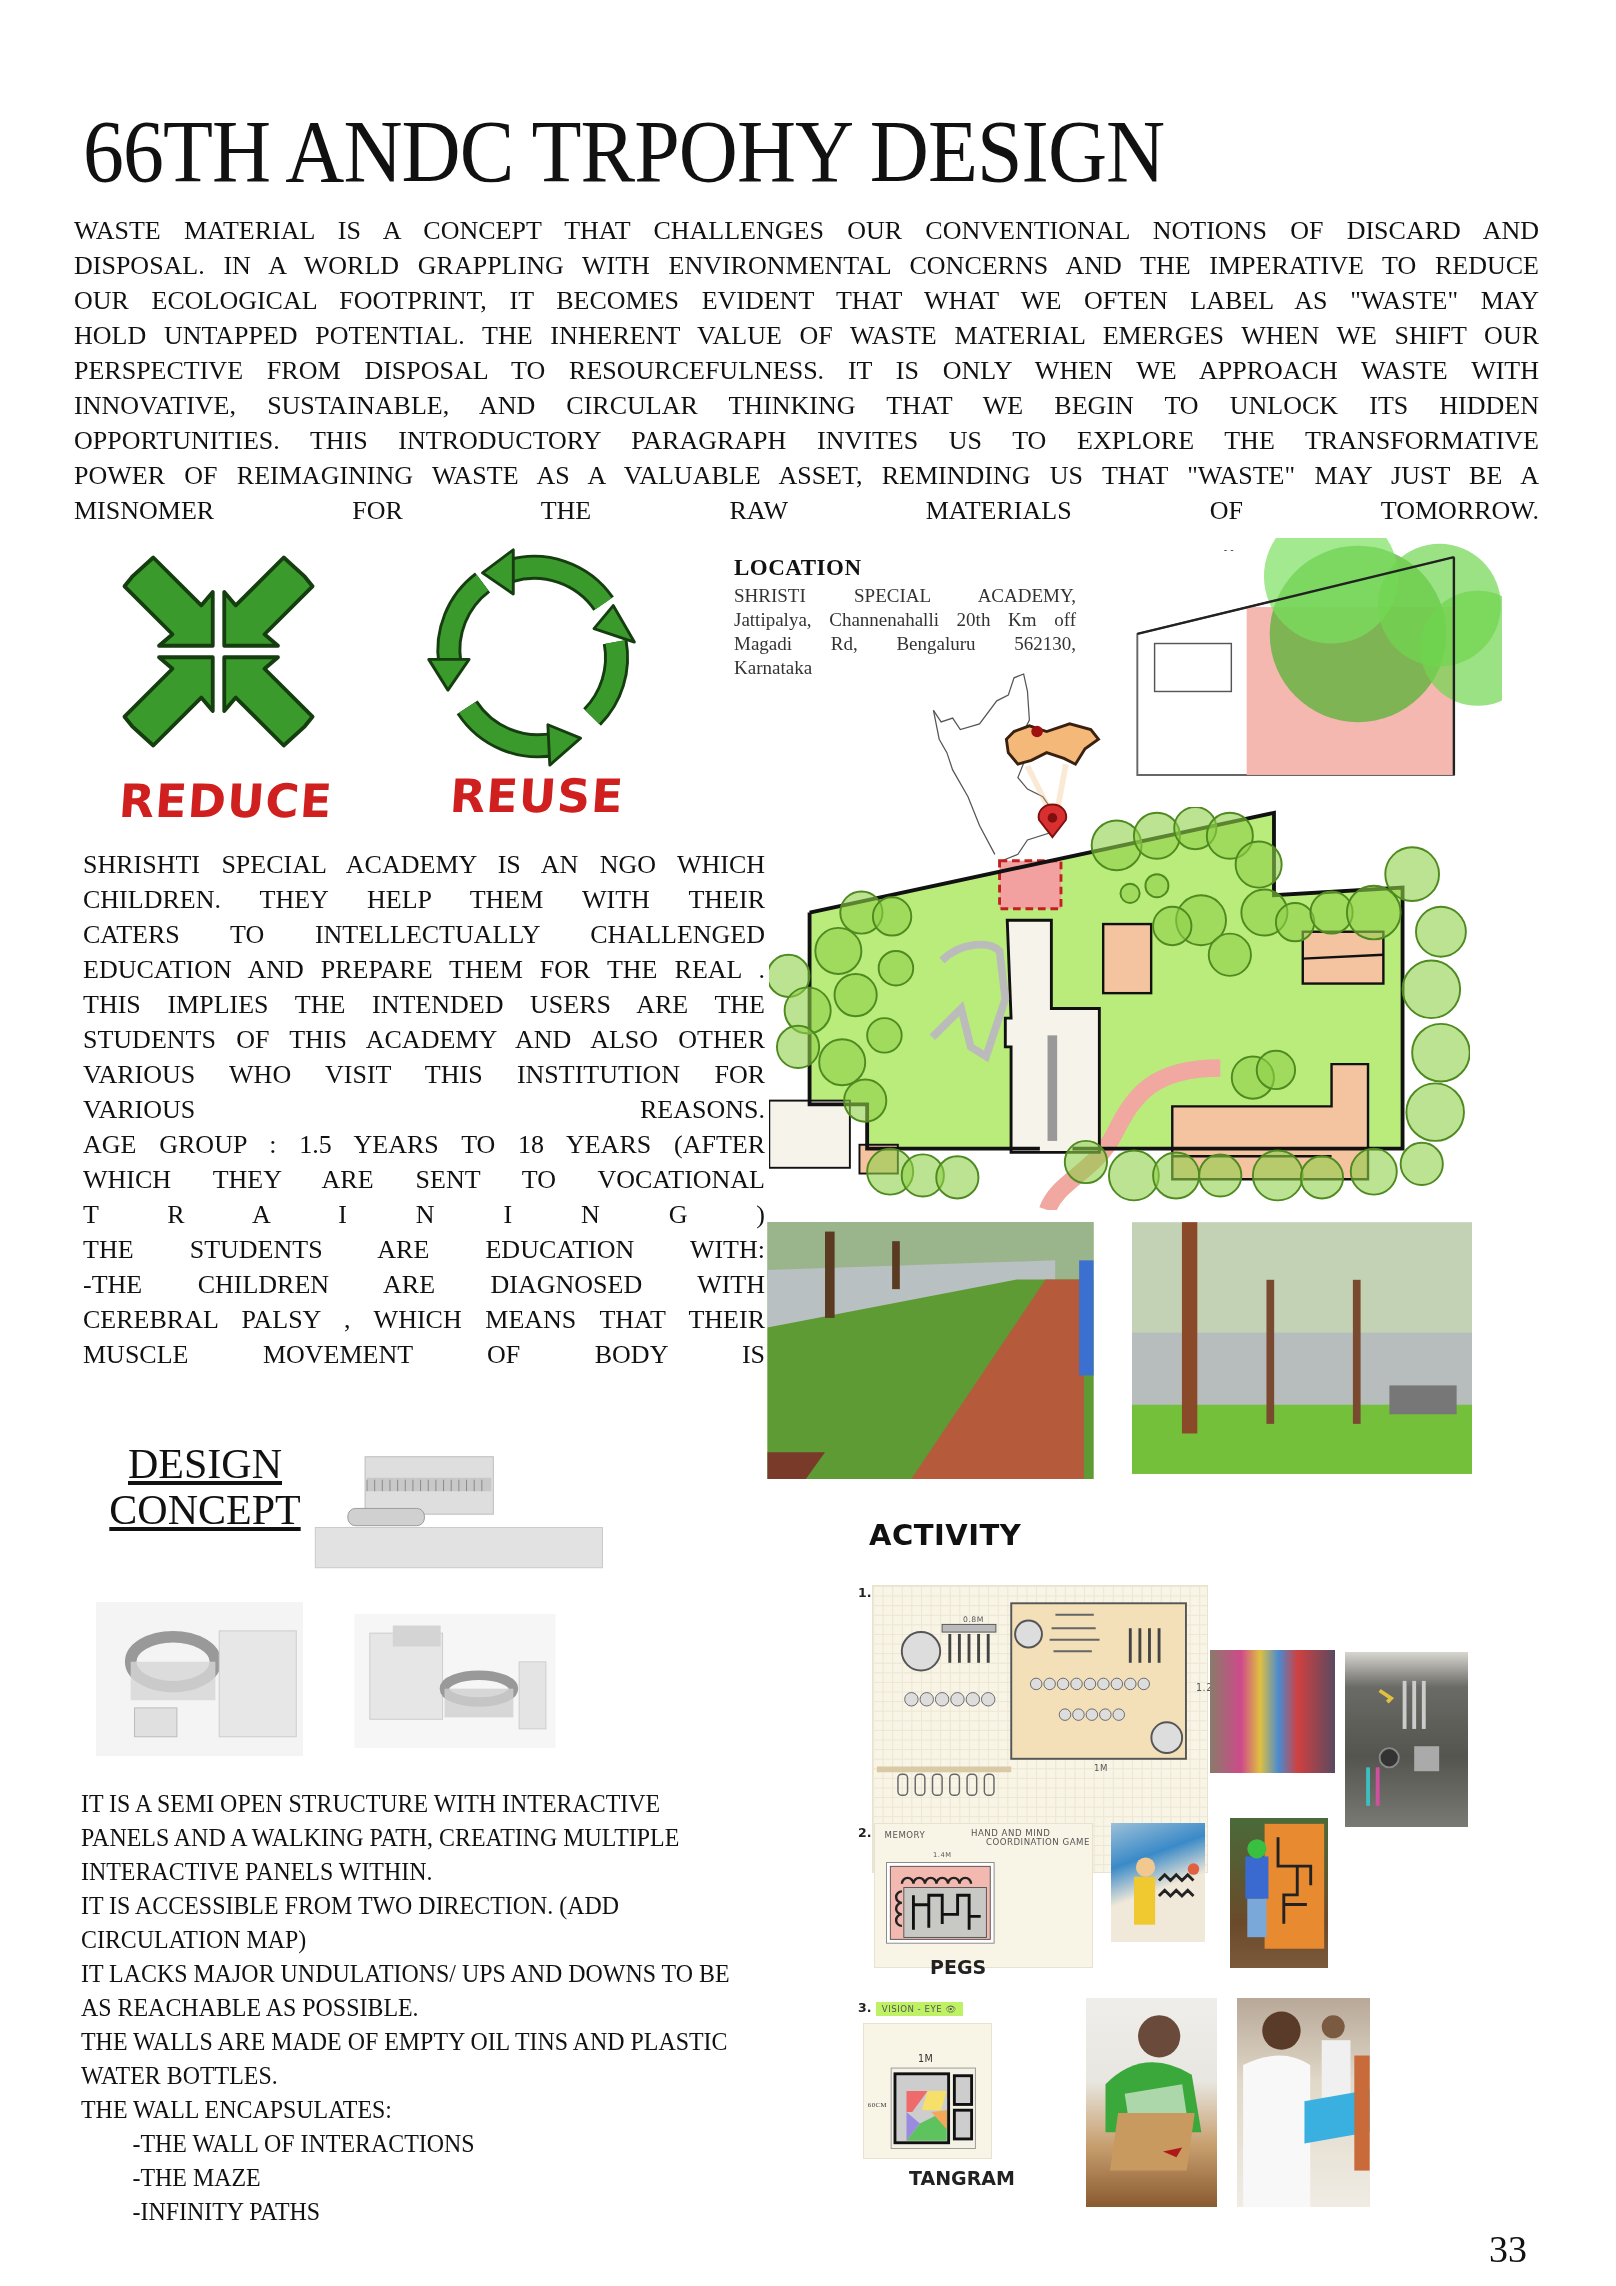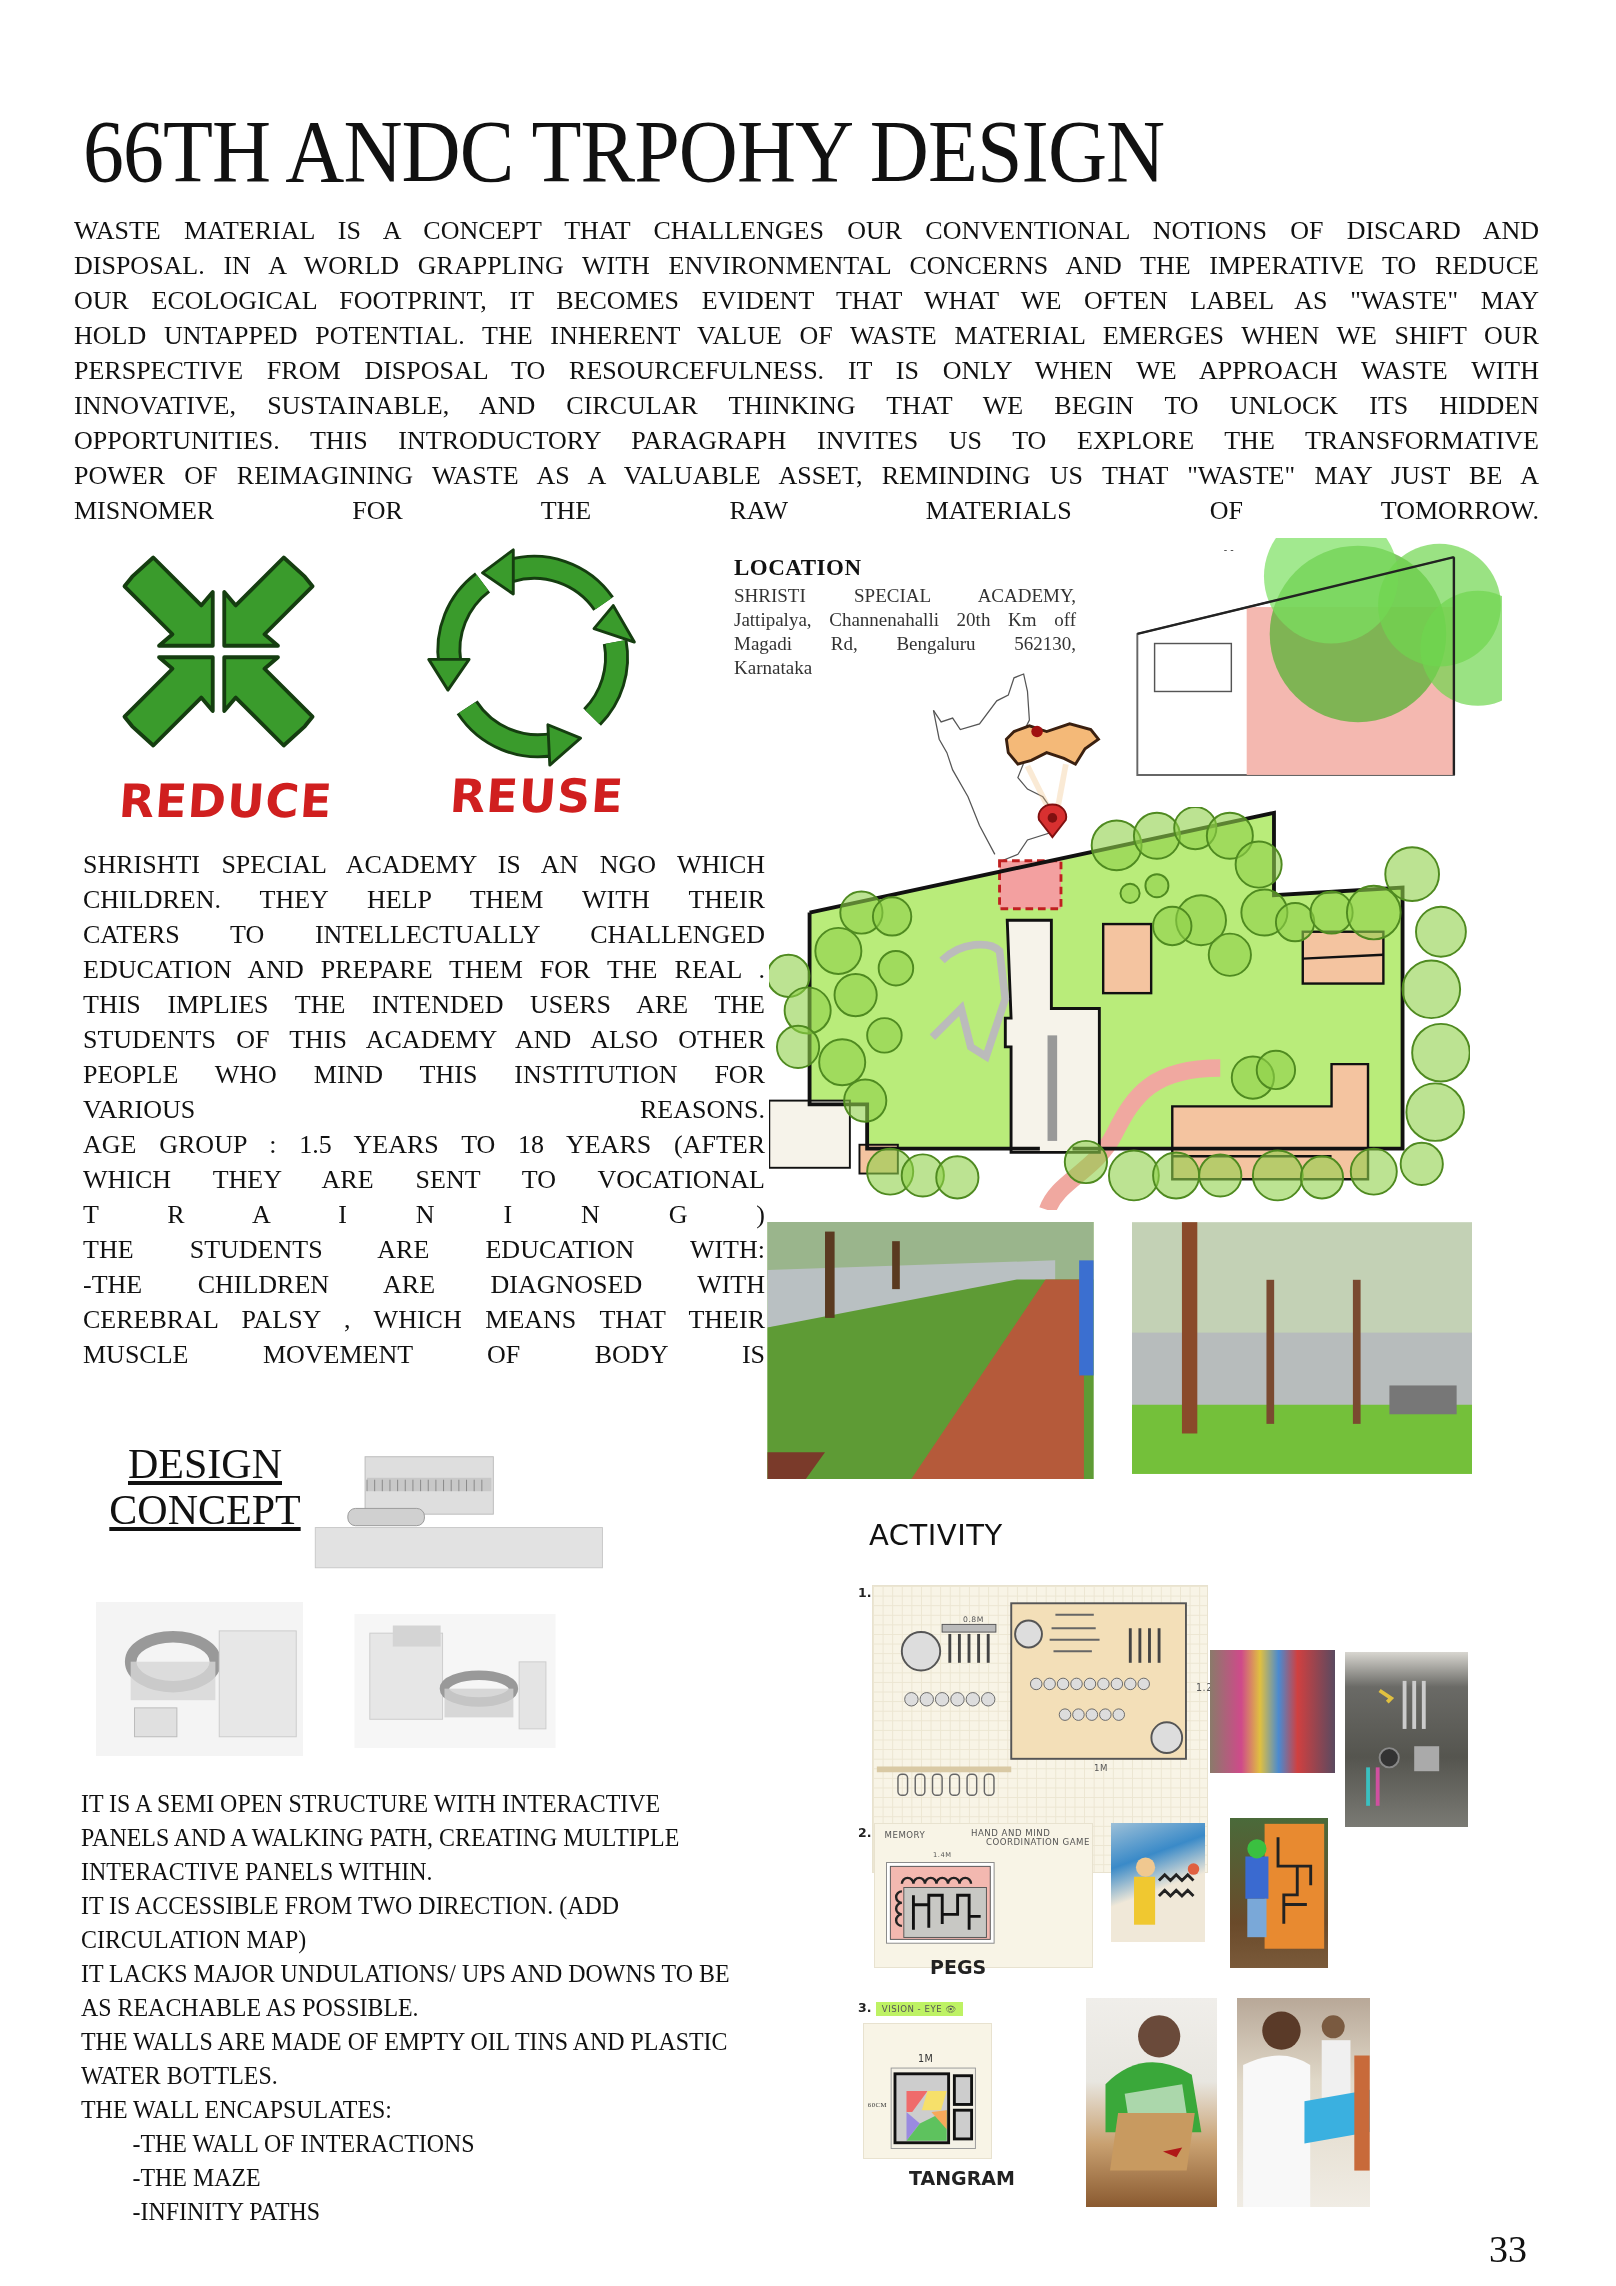--- a/index.html
+++ b/index.html
@@ -20,21 +20,21 @@
 
   .left-text { left: 83px; top: 847px; width: 682px; font-size: 26px; line-height: 35px; }
   .lt-line { display:block; white-space: nowrap; text-align: justify; text-align-last: justify; height: 35px; }
 
   .dc-title { left: 104px; top: 1441px; font-size: 42px; line-height: 46px; text-align: center; width: 202px; text-decoration: underline; }
 
   .bottom-text { left: 81px; top: 1787px; width: 788px; font-size: 26px; line-height: 34px; transform: scaleX(0.92); transform-origin: left top; }
   .bt-line { display:block; white-space: nowrap; height: 34px; }
   .bt-line.indent { padding-left: 56px; }
 
-  .act-title { left: 869px; top: 1518px; font-family: "DejaVu Sans", sans-serif; font-weight: normal; font-size: 29px; letter-spacing: 0.5px; }
+  .act-title { left: 869px; top: 1518px; font-family: "DejaVu Sans", sans-serif; font-weight: bold; font-size: 29px; letter-spacing: 0.5px; }
   .num { font-family: "DejaVu Sans", sans-serif; font-size: 12.5px; font-weight: bold; color:#222; }
   .cap { font-family: "DejaVu Sans", sans-serif; font-weight: bold; font-size: 19px; color:#222; }
   .hand { font-family: "DejaVu Sans", sans-serif; font-size: 8.6px; color:#555; letter-spacing: 0.5px; }
 
   .page-num { left: 1489px; top: 2227px; font-size: 38px; }
 
   .photo { overflow: hidden; }
   .sketch-bg { background: #f8f4e6; border: 1px solid #e8e2cf; }
 </style>
 </head>
@@ -286,21 +286,21 @@
   <span class="bt-line indent">-INFINITY PATHS</span>
 </div>
 
 <div class="abs left-text">
   <span class="lt-line">SHRISHTI SPECIAL ACADEMY IS AN NGO WHICH</span>
   <span class="lt-line">CHILDREN. THEY HELP THEM WITH THEIR</span>
   <span class="lt-line">CATERS TO INTELLECTUALLY CHALLENGED</span>
   <span class="lt-line">EDUCATION AND PREPARE THEM FOR THE REAL .</span>
   <span class="lt-line">THIS IMPLIES THE INTENDED USERS ARE THE</span>
   <span class="lt-line">STUDENTS OF THIS ACADEMY AND ALSO OTHER</span>
-  <span class="lt-line">PEOPLE WHO MIND THIS INSTITUTION FOR</span>
+  <span class="lt-line">VARIOUS WHO VISIT THIS INSTITUTION FOR</span>
   <span class="lt-line">VARIOUS REASONS.</span>
   <span class="lt-line">AGE GROUP : 1.5 YEARS TO 18 YEARS (AFTER</span>
   <span class="lt-line">WHICH THEY ARE SENT TO VOCATIONAL</span>
   <span class="lt-line">T R A I N I N G )</span>
   <span class="lt-line">THE STUDENTS ARE EDUCATION WITH:</span>
   <span class="lt-line">-THE CHILDREN ARE DIAGNOSED WITH</span>
   <span class="lt-line">CEREBRAL PALSY , WHICH MEANS THAT THEIR</span>
   <span class="lt-line">MUSCLE MOVEMENT OF BODY IS</span>
 </div>
 

